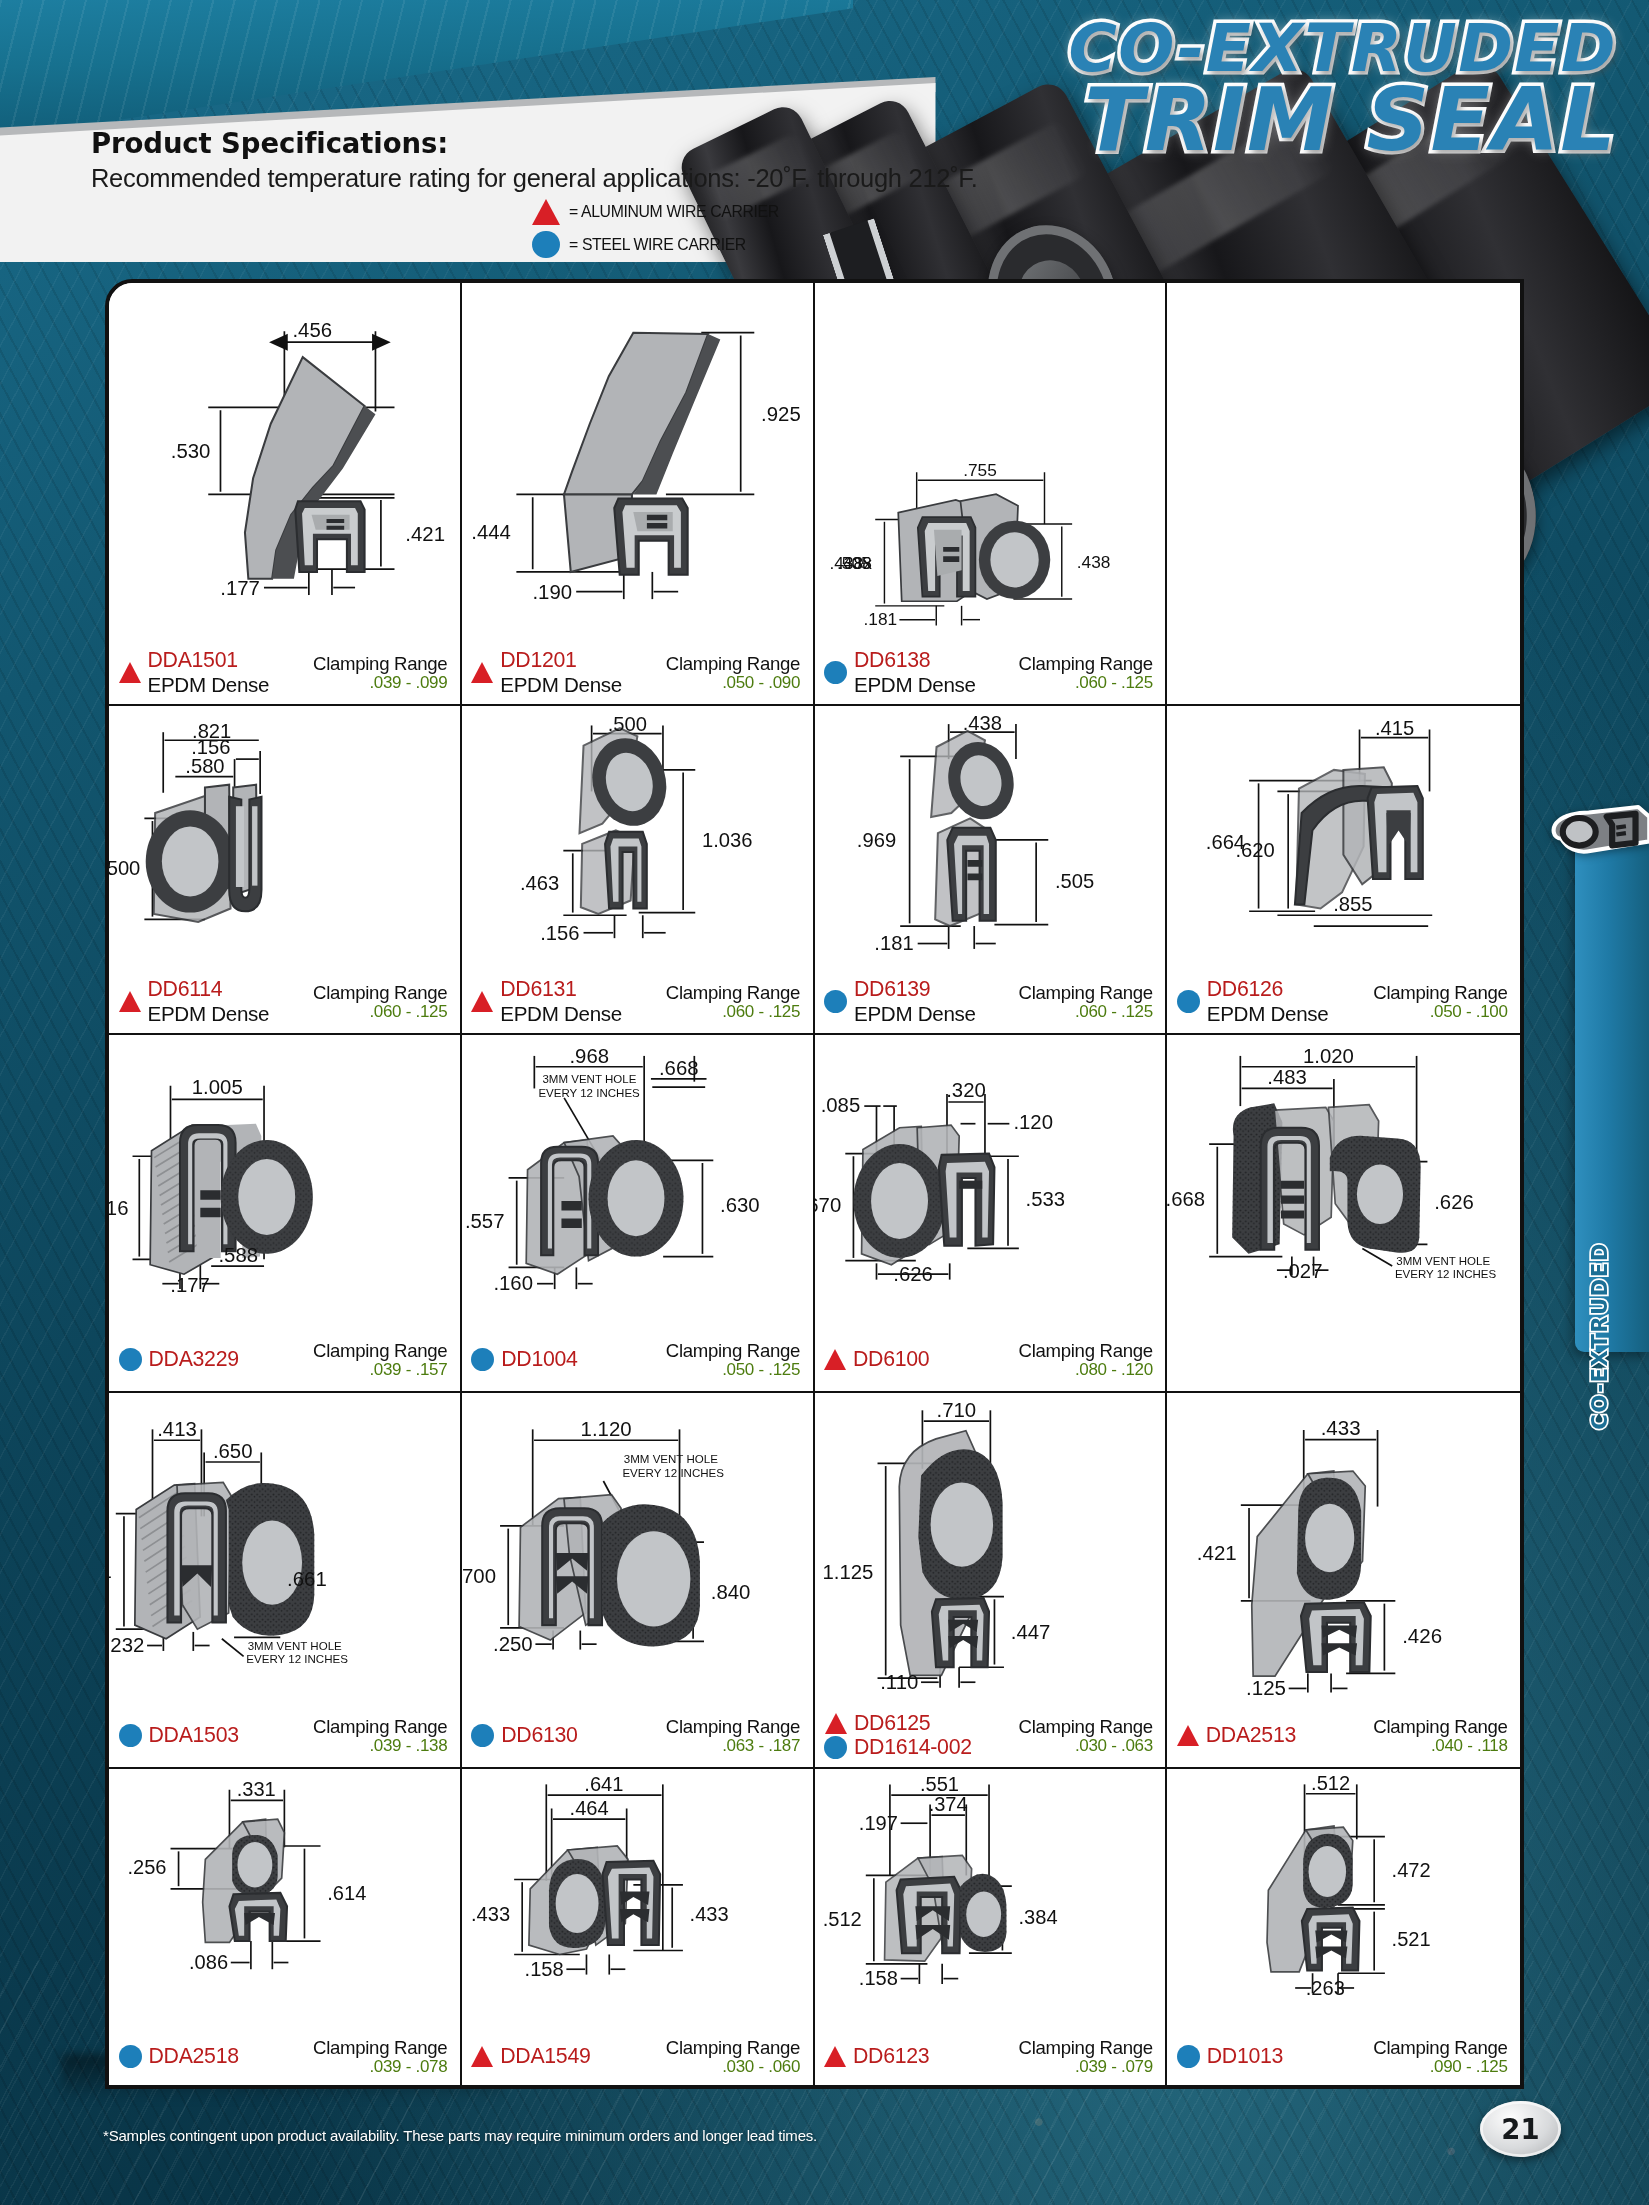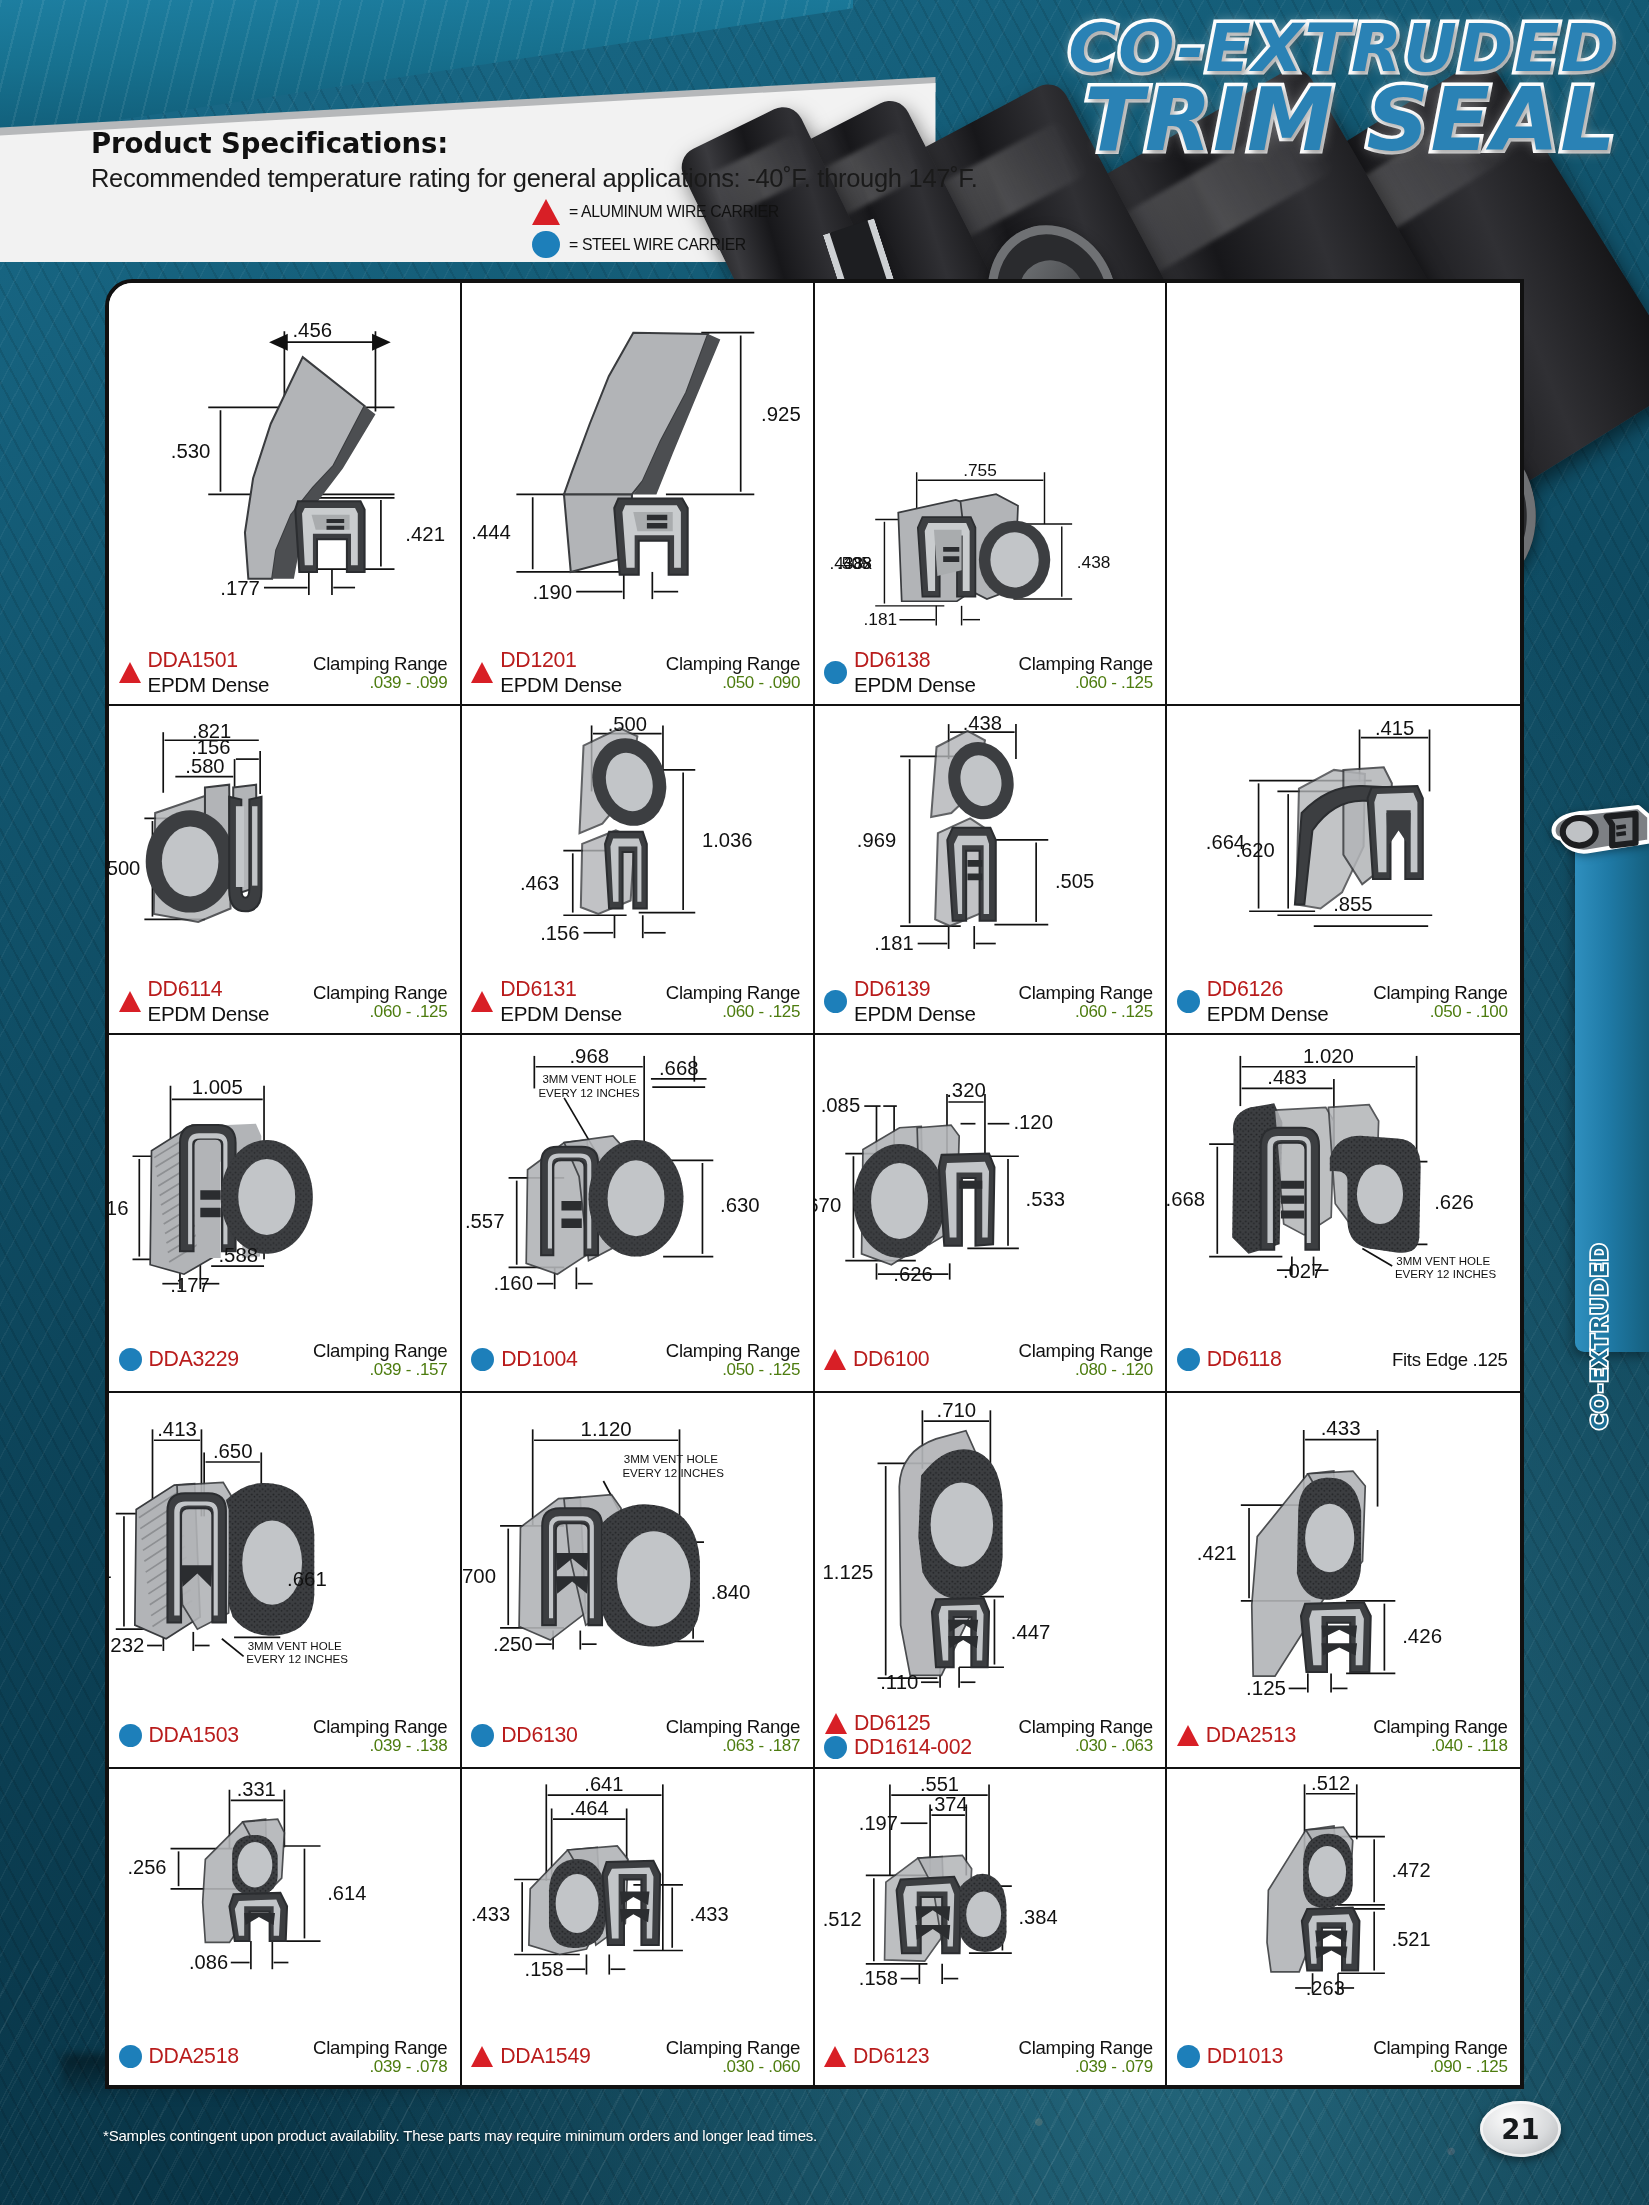--- a/index.html
+++ b/index.html
@@ -299,21 +299,21 @@
     </div>
   <div class="seal-end" style="left:454px; top:440px; width:83px; height:124px; transform: rotate(-20deg);"></div>
   <div class="uclip" style="left:462px; top:447px; width:61px; height:103px; transform: rotate(-18deg);"></div>
 
   <div class="ring" style="left:640px; top:303px; width:148px; height:172px; transform: rotate(-14deg);"></div>
   <div class="uclip" style="left:657px; top:475px; width:89px; height:89px; transform: rotate(-10deg); border-radius:0 0 41px 41px;"></div>
 </div>
 
 <div class="spec-block">
   <div class="spec-title">Product Specifications:</div>
-  <div class="spec-text">Recommended temperature rating for general applications: -40˚F. through 147˚F.</div>
+  <div class="spec-text">Recommended temperature rating for general applications: -20˚F. through 212˚F.</div>
 </div>
 
 <div class="legend">
   <div class="legend-row">
     <span class="legend-mark">
         <span class="tri"></span>
       </span>
     <span class="legend-txt">= ALUMINUM WIRE CARRIER</span>
   </div>
   <div class="legend-row">
@@ -895,33 +895,20 @@
         </defs>
         <text class="dimtxt" x="236" y="32" text-anchor="middle">1.020</text>
         <text class="dimtxt" x="175" y="64" text-anchor="middle">.483</text>
         <text class="dimtxt" x="54" y="244" text-anchor="end">.668</text>
         <text class="dimtxt" x="392" y="248" text-anchor="start">.626</text>
         <text class="dimtxt" x="198" y="350" text-anchor="middle">.027</text>
         <text class="venttxt" x="336" y="330">3MM VENT HOLE</text>
         <text class="venttxt" x="334" y="350">EVERY 12 INCHES</text>
       </svg>
     </div>
-    <div class="cell-footer">
-      <div class="footer-left">
-        <div class="marks">
-              <span class="circ sm"></span>
-            </div>
-        <div class="part-names">
-          <span class="part-no">DD6118</span>
-        </div>
-      </div>
-      <div class="footer-right">
-        <div class="fits-edge">Fits Edge .125</div>
-      </div>
-    </div>
   </div>
 
   <div class="cell opaque">
     <div class="diagram">
       <svg viewBox="0 0 516 450" preserveAspectRatio="xMidYMid meet">
         <g stroke="#111" stroke-width="2.5" fill="none">
           <line x1="64" y1="42" x2="64" y2="172"></line>
           <line x1="136" y1="42" x2="136" y2="170"></line>
           <line x1="66" y1="58" x2="134" y2="58"></line>
           <line x1="140" y1="76" x2="140" y2="170"></line>

